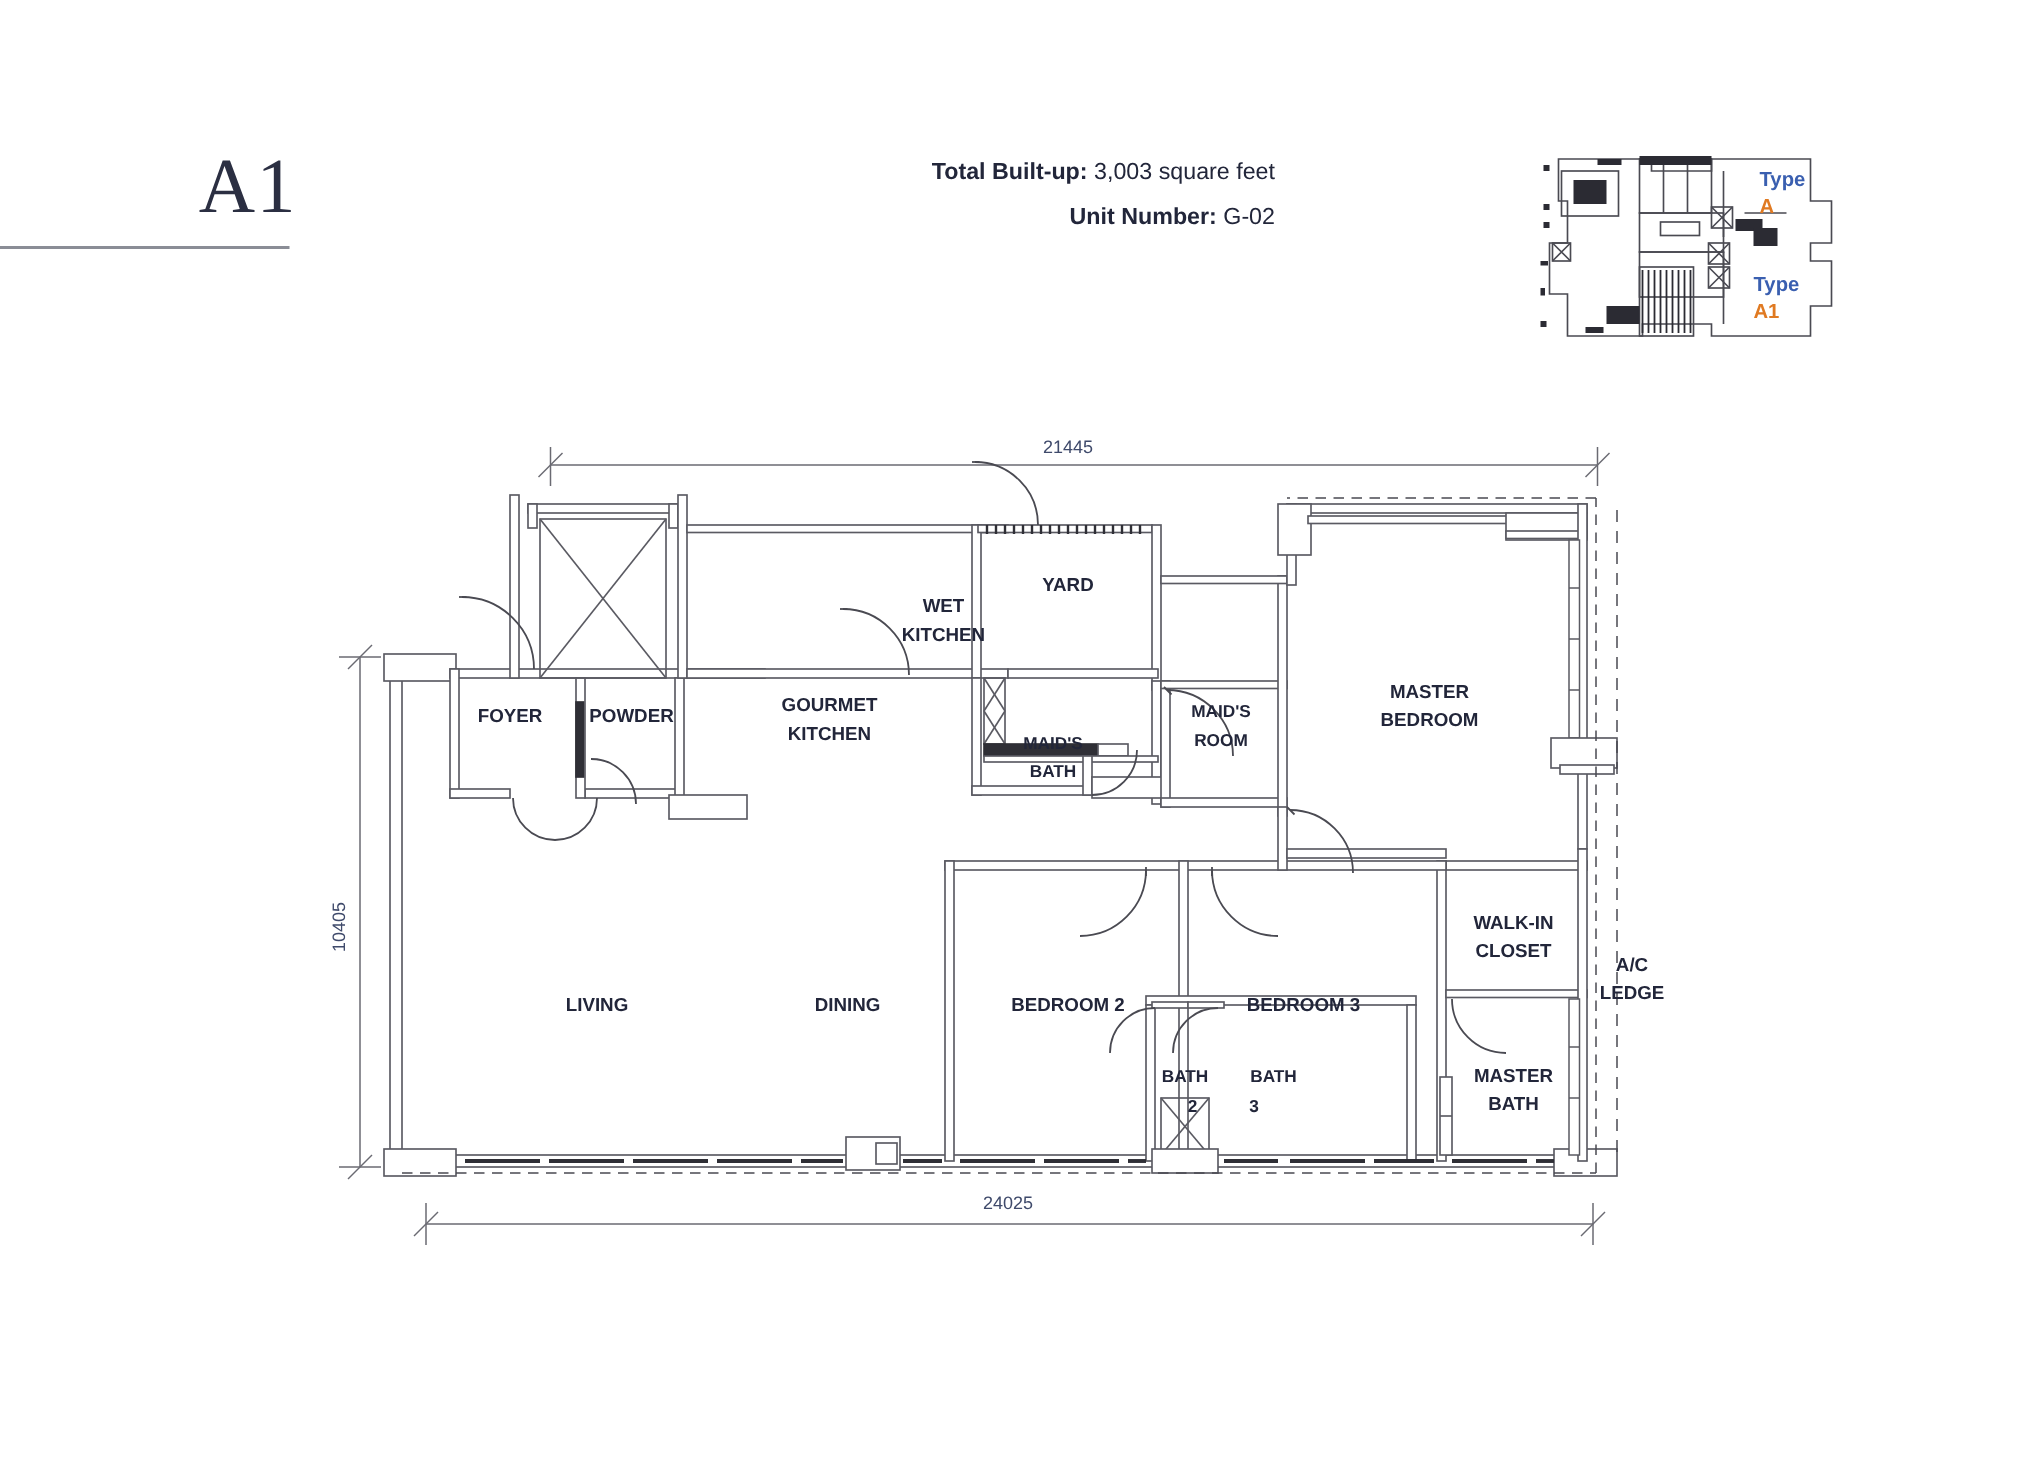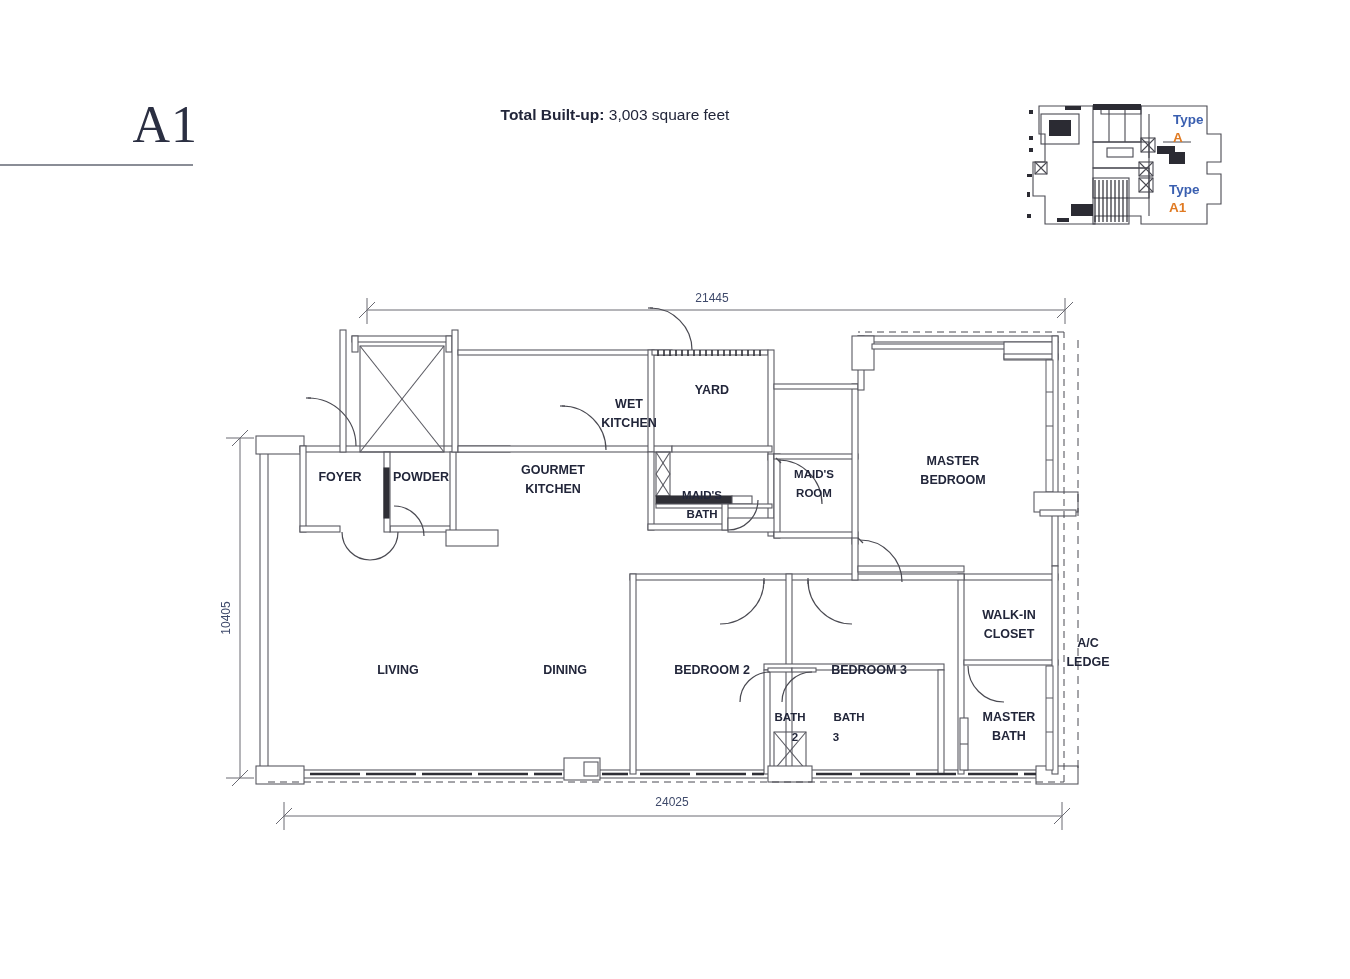--- a/index.html
+++ b/index.html
@@ -39,21 +39,21 @@
     height: 2px;
     background: #8a8d96;
     margin-top: 10px;
   }
 
   #header-info {
     position: absolute;
     left: 380px;
     top: 100px;
     width: 470px;
-    text-align: center;
+    text-align: right;
     font-size: 15.5px;
     line-height: 30px;
     color: #22263a;
   }
   #header-info .hrow { white-space: nowrap; }
   #header-info .hlabel { font-weight: bold; }
   #header-info .hvalue { font-weight: normal; }
 
   
   #key-plan {
@@ -105,20 +105,24 @@
 
 <div id="plan-code">
   <span class="code-text">A1</span>
   <span class="code-rule"></span>
 </div>
 
 <div id="header-info">
   <div class="hrow">
     <span class="hlabel">Total Built-up:</span>
     <span class="hvalue">3,003 square feet</span>
+  </div>
+  <div class="hrow">
+    <span class="hlabel">Unit Number:</span>
+    <span class="hvalue">G-02</span>
   </div>
 </div>
 
 <div id="key-plan">
   <svg width="212" height="134" viewBox="0 0 212 134" xmlns="http://www.w3.org/2000/svg">
     <g stroke="#4a4a52" fill="none" stroke-width="1.1">
 
       <path d="M18 6 L80 6 L80 14 L120 14 L120 6 L186 6 L186 34 L200 34 L200 62 L186 62 L186 74
                L200 74 L200 104 L186 104 L186 124 L120 124 L120 116 L74 116 L74 124 L24 124
                L24 96 L12 96 L12 62 L24 62 L24 34 L18 34 Z"></path>

